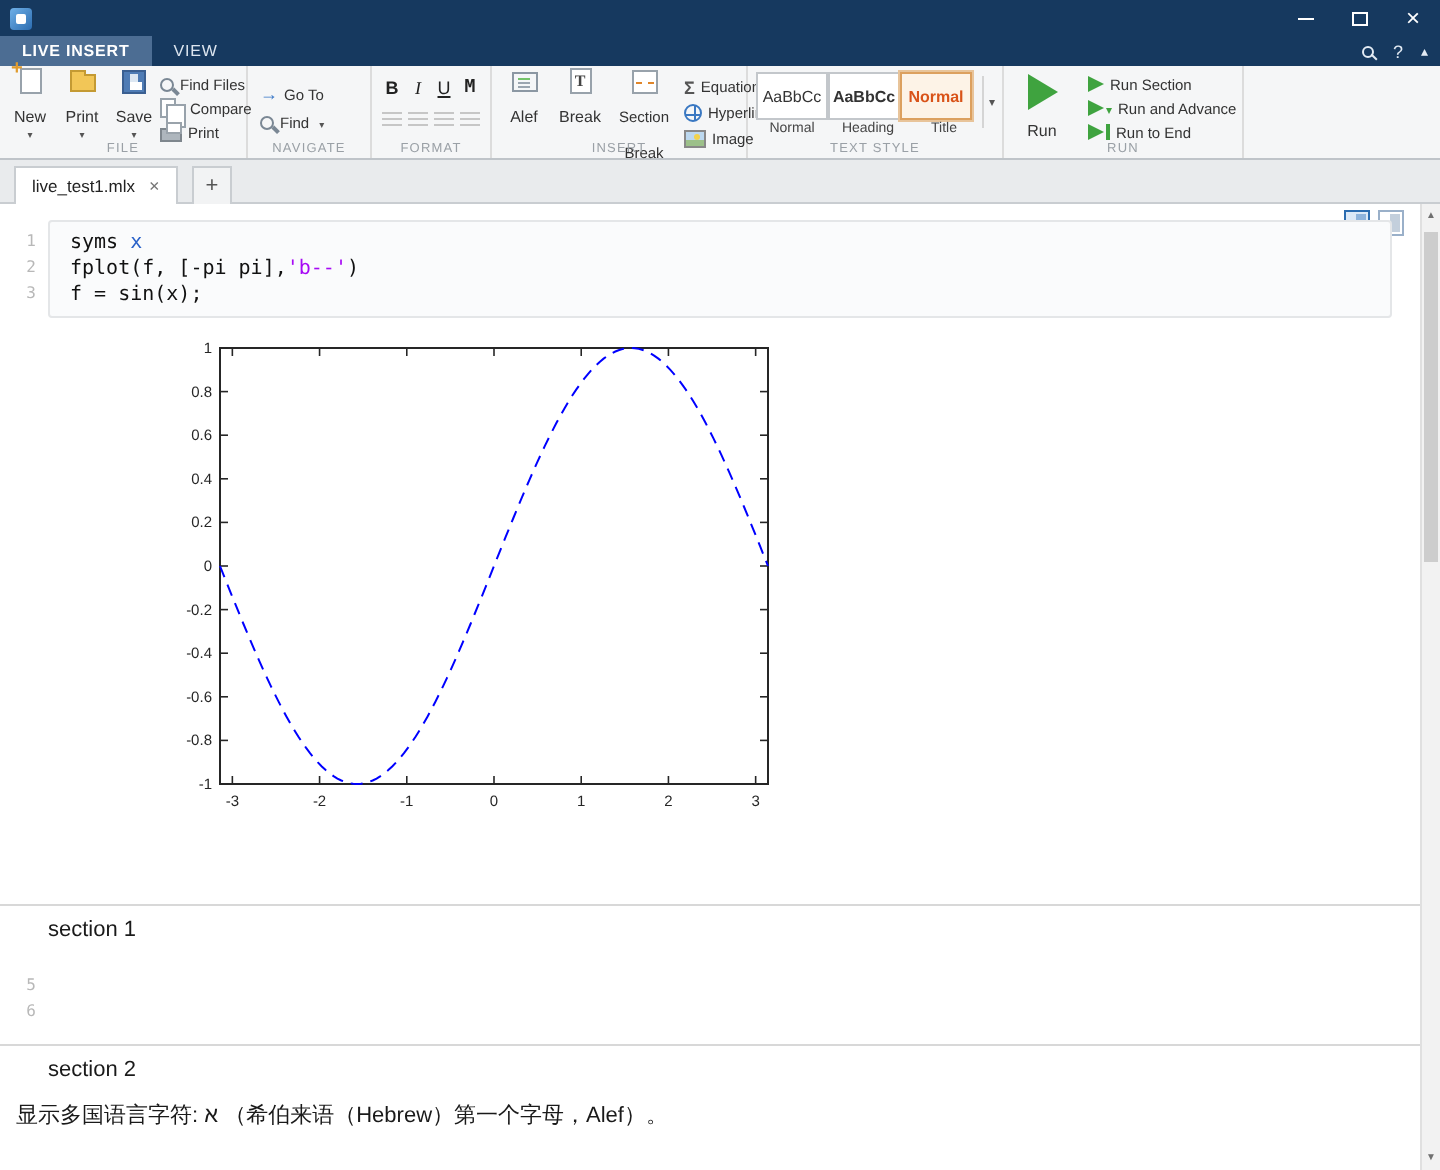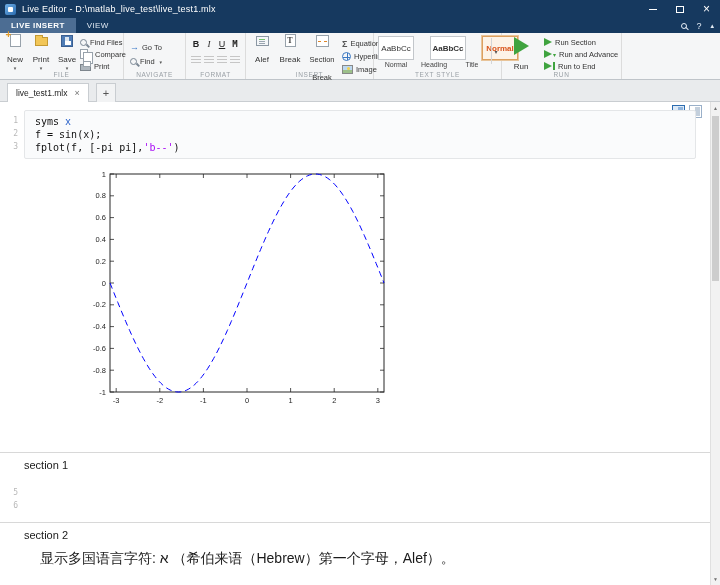--- a/index.html
+++ b/index.html
@@ -86,21 +86,21 @@
   .ico-globe::before{content:"";position:absolute;left:0;right:0;top:3.5px;height:1px;background:#3a78c2}
   .ico-globe::after{content:"";position:absolute;left:3.5px;top:0;bottom:0;width:1px;background:#3a78c2}
   .ico-img{width:11px;height:9px;border:1px solid #888;background:linear-gradient(#bcd8ef 55%,#9cc08a 45%);position:relative;display:block}
   .ico-img::after{content:"";position:absolute;right:2px;top:1px;width:3px;height:3px;border-radius:50%;background:#f2d24b}
   #g-insert .bigrow .bigbtn{width:28px}
   #g-insert .bigbtn.wide{width:36px}
   #g-insert .bigbtn.wide .lbl{line-height:8px;font-size:7.5px}
   #g-insert .smallstack{left:96px;top:4px}
   #g-insert .sitem{height:13px}
 
-  .styleboxes{position:absolute;left:4px;top:3px;display:flex;gap:16px}
+  .styleboxes{position:absolute;left:4px;top:3px;display:flex;gap:0}
   .stylebox{width:36px;height:24px;background:#fff;border:1px solid #c3c7cb;display:flex;align-items:center;justify-content:center;font-size:8px;color:#333}
   .stylebox.heading{font-weight:bold}
   .stylebox.title{font-weight:bold;color:#d95319;border:1px solid #dca05f;background:#fdf3e7;outline:1px solid #e8c49a}
   .stylelabels{position:absolute;left:4px;top:28px;display:flex;gap:2px}
   .stylelabel{width:36px;text-align:center;font-size:7px;color:#444}
   .gallery-arrow{position:absolute;right:1px;top:5px;width:9px;height:26px;border-left:1px solid #d5d5d5;display:flex;align-items:center;justify-content:center;font-size:6px;color:#555}
   .gallery-arrow::after{content:"▾"}
 
   .tri{width:0;height:0;border-left:8px solid #3fa33f;border-top:4.5px solid transparent;border-bottom:4.5px solid transparent;display:block}
   .tri.big{border-left-width:15px;border-top-width:9px;border-bottom-width:9px;margin:0 auto}
@@ -133,35 +133,34 @@
   .tok-s{color:#a709f5}
 
   #figure{position:absolute;left:84px;top:64px;width:312px;height:246px}
 
   .sec-rule{position:absolute;left:0;right:0;border-top:1px solid #d8d8d8}
   #rule1{top:350px}
   #rule2{top:420px}
   .sec-text{position:absolute;left:24px;font-size:11px;color:#1a1a1a}
   #sec1{top:357px}
   #sec2{top:427px}
-  #para{position:absolute;left:40px;top:448px;font-size:14px;color:#1a1a1a}
+  #para{position:absolute;left:8px;top:448px;font-size:11px;color:#1a1a1a}
 
   
   #vscroll{position:absolute;top:102px;right:0;width:10px;height:483px;background:#f2f2f2;border-left:1px solid #e0e0e0}
   .sb-btn{position:absolute;left:0;width:9px;height:12px;text-align:center;font-size:5px;color:#707070;line-height:12px}
   .sb-up{top:0}.sb-up::after{content:"▲"}
   .sb-down{bottom:0}.sb-down::after{content:"▼"}
   .sb-thumb{position:absolute;left:1px;width:7px;top:14px;height:165px;background:#cdcdcd}
 </style>
 </head>
 <body>
 
 <div id="titlebar">
   <span class="app-icon"></span>
-  <span class="win-title">Live Editor - D:\matlab_live_test\live_test1.mlx</span>
   <div class="win-controls">
     <span class="win-btn">
         <span class="g-min"></span>
       </span>
     <span class="win-btn">
         <span class="g-max"></span>
       </span>
     <span class="win-btn g-close"></span>
   </div>
 </div>
@@ -350,22 +349,22 @@
   </div>
 
   <span class="lnum" style="top:12px">1</span>
   <span class="lnum" style="top:25px">2</span>
   <span class="lnum" style="top:38px">3</span>
   <span class="lnum" style="top:384px">5</span>
   <span class="lnum" style="top:397px">6</span>
 
   <div class="code-block" id="code1">
     <div><span>syms </span><span class="tok-v">x</span></div>
+    <div><span>fplot(f, [-pi pi],</span><span class="tok-s">'b--'</span><span>)</span></div>
     <div><span>f = sin(x);</span></div>
-    <div><span>fplot(f, [-pi pi],</span><span class="tok-s">'b--'</span><span>)</span></div>
   </div>
 
   <div id="figure">
     <svg id="figure-svg" width="312" height="246" xmlns="http://www.w3.org/2000/svg">
         <rect x="26" y="8" width="274" height="218" fill="#ffffff" stroke="#262626" stroke-width="1"></rect>
         <line x1="32.17463662897226" y1="226" x2="32.17463662897226" y2="222" stroke="#262626" stroke-width="0.8"></line>
         <line x1="32.17463662897226" y1="8" x2="32.17463662897226" y2="12" stroke="#262626" stroke-width="0.8"></line>
         <text x="32.17463662897226" y="237" text-anchor="middle" font-size="7.5" fill="#262626" font-family="Liberation Sans, sans-serif">-3</text>
         <line x1="75.78309108598151" y1="226" x2="75.78309108598151" y2="222" stroke="#262626" stroke-width="0.8"></line>
         <line x1="75.78309108598151" y1="8" x2="75.78309108598151" y2="12" stroke="#262626" stroke-width="0.8"></line>

